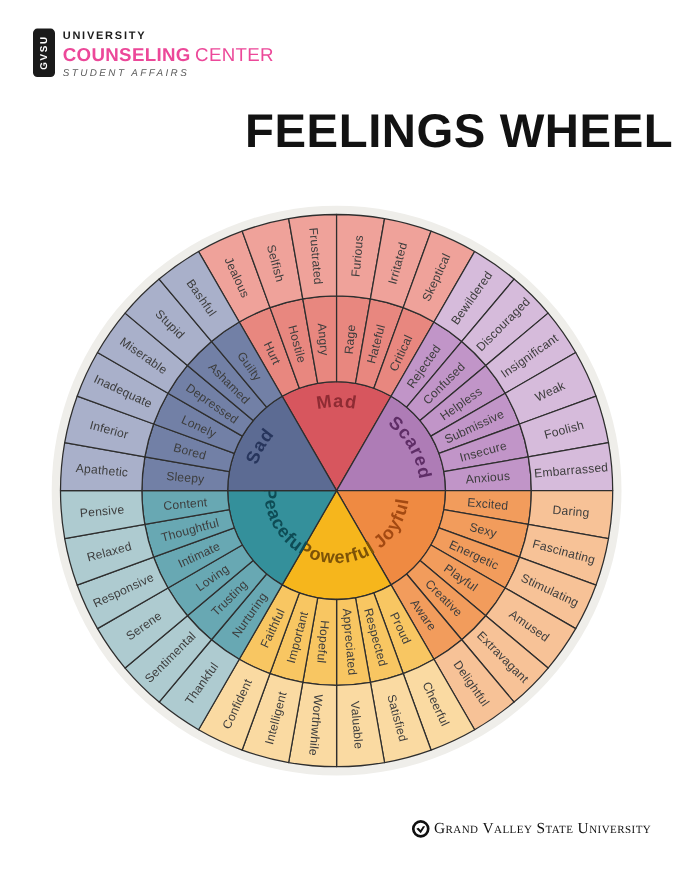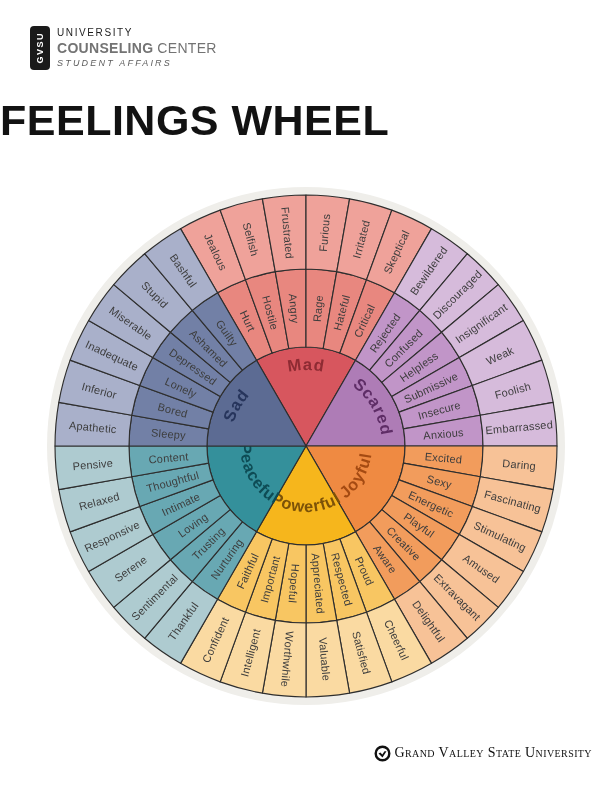--- a/index.html
+++ b/index.html
@@ -11,36 +11,36 @@
   .header{position:absolute;left:30px;top:26px;display:flex;align-items:flex-start;}
   .badge{
     width:20px;height:44px;background:#1a1a1a;border-radius:4px;
     display:flex;align-items:center;justify-content:center;flex:0 0 auto;
   }
   .badge span{
     writing-mode:vertical-rl;transform:rotate(180deg);
     color:#ffffff;font-weight:bold;font-size:9px;letter-spacing:1.5px;
   }
   .org{margin-left:7px;display:flex;flex-direction:column;line-height:1.15;}
-  .org-line1{font-size:10px;font-weight:normal;letter-spacing:1.6px;color:#1d1d1d;margin-top:1px;}
-  .org-line2{font-size:14px;color:#737373;letter-spacing:.3px;margin-top:1px;white-space:nowrap;}
+  .org-line1{font-size:10px;font-weight:bold;letter-spacing:1.6px;color:#1d1d1d;margin-top:1px;}
+  .org-line2{font-size:17px;color:#ec4899;letter-spacing:.3px;margin-top:1px;white-space:nowrap;}
   .org-line2 .b{font-weight:bold;}
   .org-line2 .r{font-weight:normal;margin-left:4px;}
   .org-line3{font-size:9px;color:#5d5d5d;letter-spacing:2.2px;margin-top:2px;font-style:italic;}
   
   .title{
-    position:absolute;left:0;right:0;top:96px;text-align:left;
+    position:absolute;left:0;right:0;top:96px;text-align:right;
     font-size:43px;font-weight:bold;letter-spacing:.5px;color:#121212;
   }
   
   .wheel-wrap{position:absolute;left:41px;top:181px;width:530px;height:530px;}
   svg text{font-family:"Liberation Sans",sans-serif;}
   
   .footer{
-    position:absolute;right:20px;top:745px;display:flex;align-items:flex-start;gap:4px;
+    position:absolute;right:20px;top:745px;display:flex;align-items:center;gap:4px;
   }
   .footer .uni{
     font-family:"Liberation Serif",serif;font-variant:small-caps;
     font-size:14px;letter-spacing:.4px;color:#111;white-space:nowrap;
   }
 </style>
 </head>
 <body>
 
 <div class="header">

